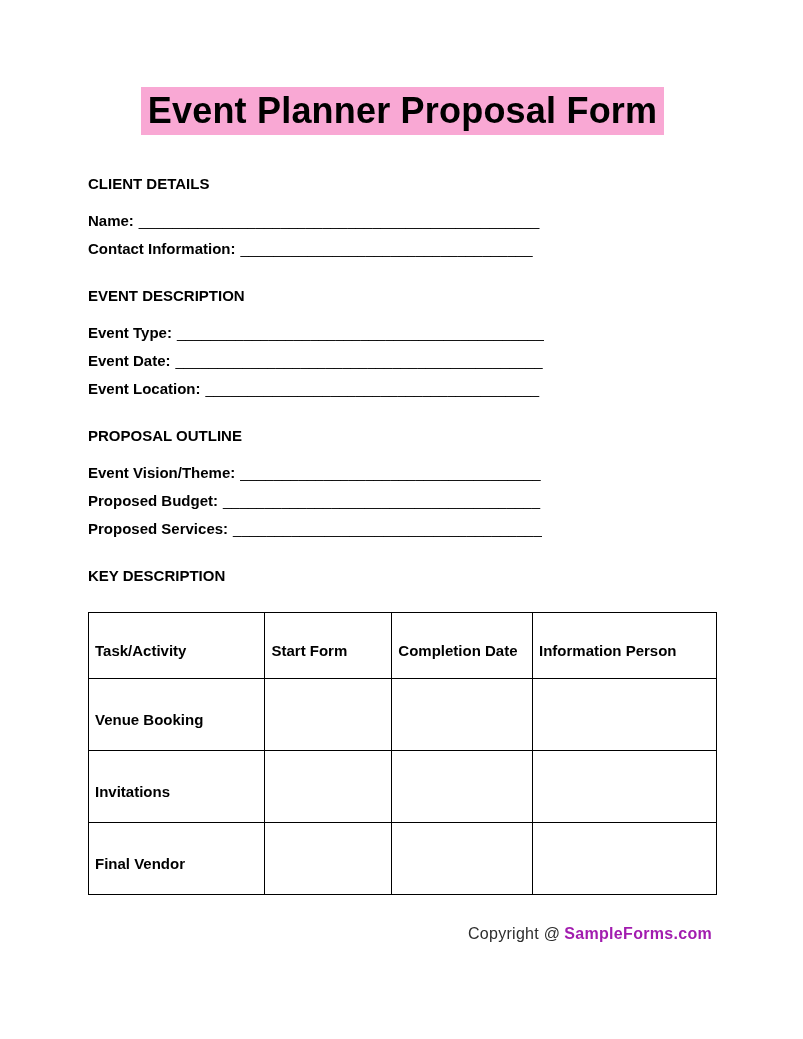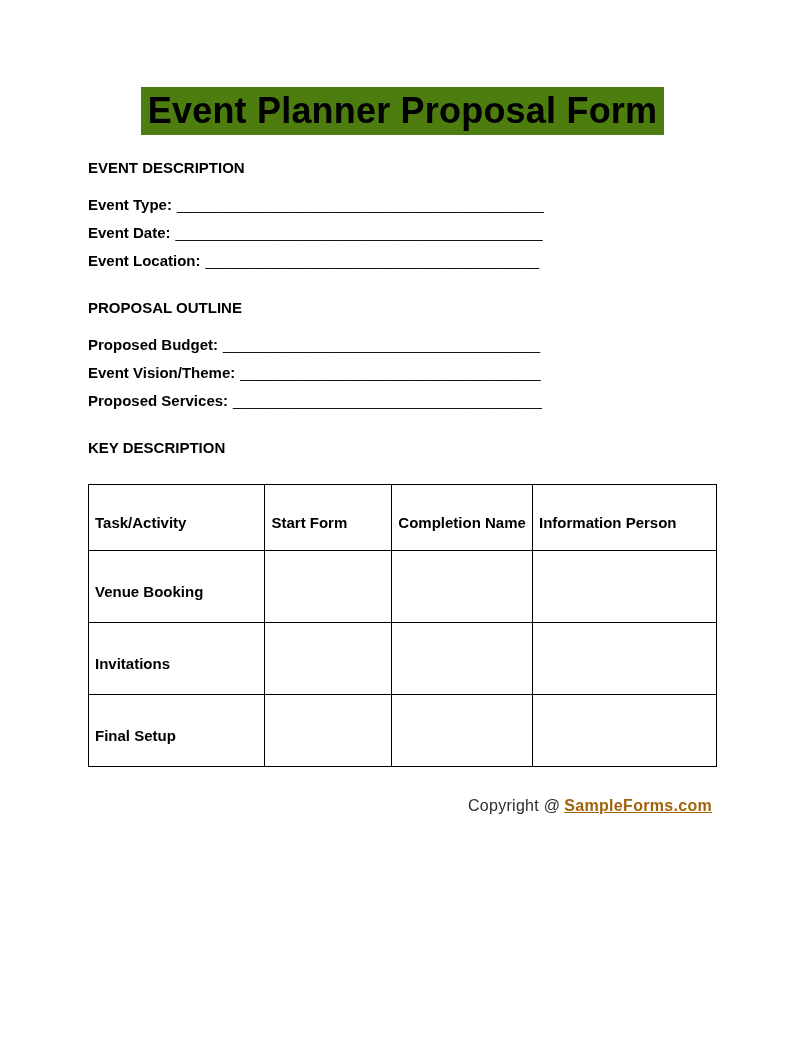--- a/index.html
+++ b/index.html
@@ -18,21 +18,21 @@
     padding: 0 86px 0 88px;
     position: relative;
   }
   .doc-title {
     margin: 0;
     padding-top: 87px;
     text-align: center;
   }
   .doc-title .highlight {
     display: inline-block;
-    background: #4d7c0f;
+    background: #f9a8d4;
     font-size: 36px;
     font-weight: 700;
     line-height: 48px;
     padding: 0 7px;
     letter-spacing: 0.2px;
   }
   .section { margin-top: 24px; }
   .section.first { margin-top: 40px; }
   .section-heading {
     font-size: 15px;
@@ -74,85 +74,91 @@
   .footer {
     margin-top: 30px;
     text-align: right;
     padding-right: 5px;
     font-size: 16px;
     color: #2d2d2d;
     letter-spacing: 0.3px;
   }
   .footer .copyright { margin-right: 4px; margin-top: 33px; }
   .footer a.site-link {
-    color: #a16207;
+    color: #a21caf;
     font-weight: 700;
-    text-decoration: underline;
     cursor: pointer;
   }
 </style>
 </head>
 <body>
 
 <div class="page">
 
   <h1 class="doc-title"><span class="highlight">Event Planner Proposal Form</span></h1>
 
+  <div class="section first">
+    <div class="section-heading">CLIENT DETAILS</div>
+    <div class="fields">
+      <div class="field-row"><span class="field-label">Name:</span><span class="blank-line">________________________________________________</span></div>
+      <div class="field-row"><span class="field-label">Contact Information:</span><span class="blank-line">___________________________________</span></div>
+    </div>
+  </div>
 
   <div class="section">
     <div class="section-heading">EVENT DESCRIPTION</div>
     <div class="fields">
       <div class="field-row"><span class="field-label">Event Type:</span><span class="blank-line">____________________________________________</span></div>
       <div class="field-row"><span class="field-label">Event Date:</span><span class="blank-line">____________________________________________</span></div>
       <div class="field-row"><span class="field-label">Event Location:</span><span class="blank-line">________________________________________</span></div>
     </div>
   </div>
 
   <div class="section">
     <div class="section-heading">PROPOSAL OUTLINE</div>
     <div class="fields">
+      <div class="field-row"><span class="field-label">Event Vision/Theme:</span><span class="blank-line">____________________________________</span></div>
       <div class="field-row"><span class="field-label">Proposed Budget:</span><span class="blank-line">______________________________________</span></div>
-      <div class="field-row"><span class="field-label">Event Vision/Theme:</span><span class="blank-line">____________________________________</span></div>
       <div class="field-row"><span class="field-label">Proposed Services:</span><span class="blank-line">_____________________________________</span></div>
     </div>
   </div>
 
   <div class="section">
     <div class="section-heading">KEY DESCRIPTION</div>
 
     <table class="milestones">
       <colgroup>
         <col class="col-task">
           <col class="col-start">
           <col class="col-completion">
           <col class="col-responsible">
       </colgroup>
       <thead>
         <tr>
           <th>Task/Activity</th>
           <th>Start Form</th>
-          <th>Completion Name</th>
+          <th>Completion Date</th>
           <th>Information Person</th>
         </tr>
       </thead>
       <tbody>
         <tr>
           <td>Venue Booking</td>
           <td></td>
           <td></td>
           <td></td>
         </tr>
         <tr>
           <td>Invitations</td>
           <td></td>
           <td></td>
           <td></td>
         </tr>
         <tr>
-          <td>Final Setup</td>
+          <td>Final Vendor</td>
           <td></td>
           <td></td>
           <td></td>
         </tr>
       </tbody>
     </table>
   </div>
 
   <div class="footer"><span class="copyright">Copyright @</span><a class="site-link">SampleForms.com</a></div>
 

